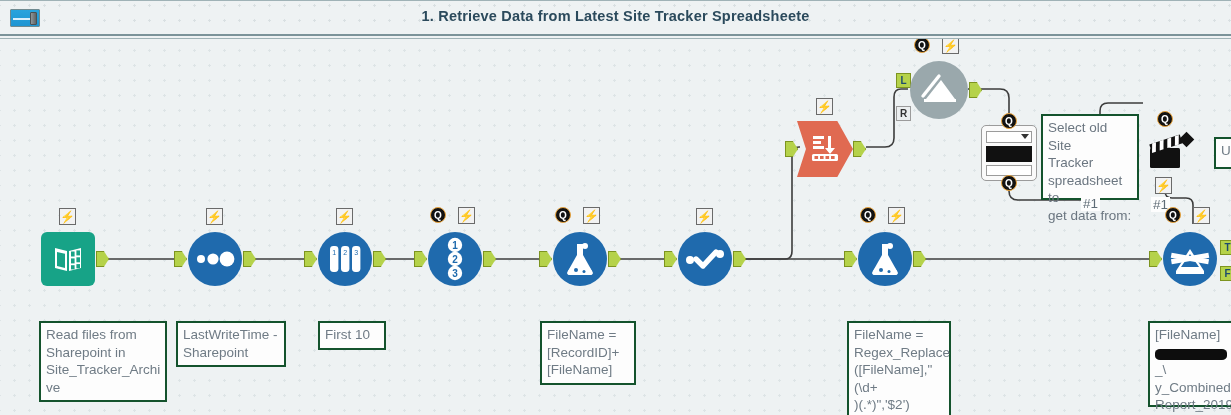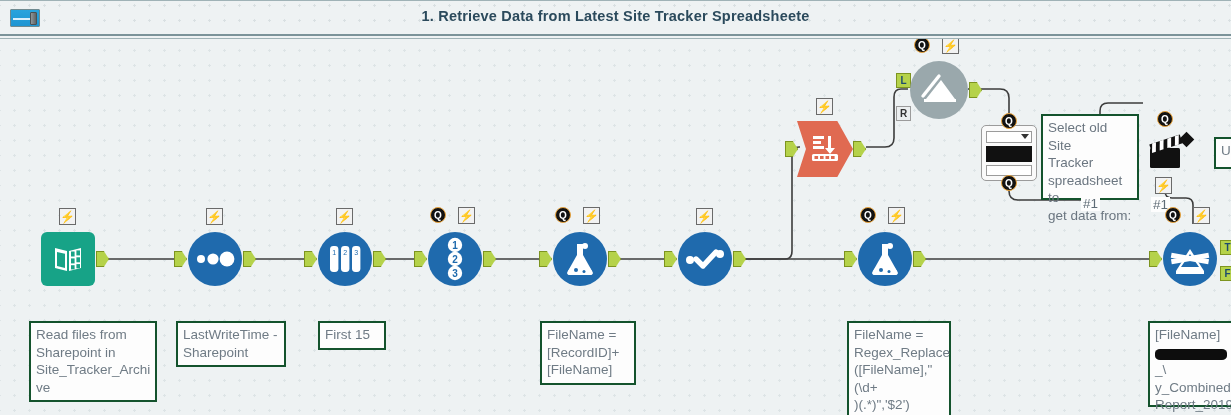--- a/index.html
+++ b/index.html
@@ -225,21 +225,21 @@
           <rect x="20" y="9.5" width="3.6" height="5" fill="#17a387"></rect>
           <rect x="25.4" y="8.4" width="3.6" height="5" fill="#17a387"></rect>
           <rect x="20" y="16.4" width="3.6" height="5" fill="#17a387"></rect>
           <rect x="25.4" y="15.3" width="3.6" height="5" fill="#17a387"></rect>
           <rect x="20" y="23.2" width="3.6" height="4.2" fill="#17a387"></rect>
           <rect x="25.4" y="22.1" width="3.6" height="4.2" fill="#17a387"></rect>
         </svg>
       </div>
       <div class="anchor out" style="left:55px; top:19px;"></div>
     </div>
-    <div class="annot" style="left:29px; top:282px; width:128px;">Read files from
+    <div class="annot" style="left:39px; top:282px; width:128px;">Read files from
 Sharepoint in
 Site_Tracker_Archi
 ve</div>
 
     <div class="node" style="left:188px; top:193px;">
       <div class="badge-bolt" style="left:18px; top:-24px;">⚡</div>
       <div class="anchor in" style="left:-14px; top:19px;"></div>
       <div class="disc">
         <svg width="40" height="22" viewBox="0 0 40 22">
           <circle cx="6" cy="11" r="4" fill="#fff"></circle>
@@ -264,21 +264,21 @@
           </g>
           <g fill="#1f6aad" font-size="7" font-family="Liberation Sans, sans-serif">
             <text x="5.2" y="12">1</text>
               <text x="16.2" y="12">2</text>
               <text x="27.2" y="12">3</text>
           </g>
         </svg>
       </div>
       <div class="anchor out" style="left:55px; top:19px;"></div>
     </div>
-    <div class="annot" style="left:318px; top:282px; width:68px;">First 15</div>
+    <div class="annot" style="left:318px; top:282px; width:68px;">First 10</div>
 
     <div class="node" style="left:428px; top:193px;">
       <div class="badge-q" style="left:2px;  top:-25px;">Q</div>
       <div class="badge-bolt" style="left:30px; top:-25px;">⚡</div>
       <div class="anchor in" style="left:-14px; top:19px;"></div>
       <div class="disc">
         <svg width="26" height="44" viewBox="0 0 26 44">
           <g fill="#fff">
             <circle cx="13" cy="8" r="7.2"></circle>
             <circle cx="13" cy="22" r="7.2"></circle>

